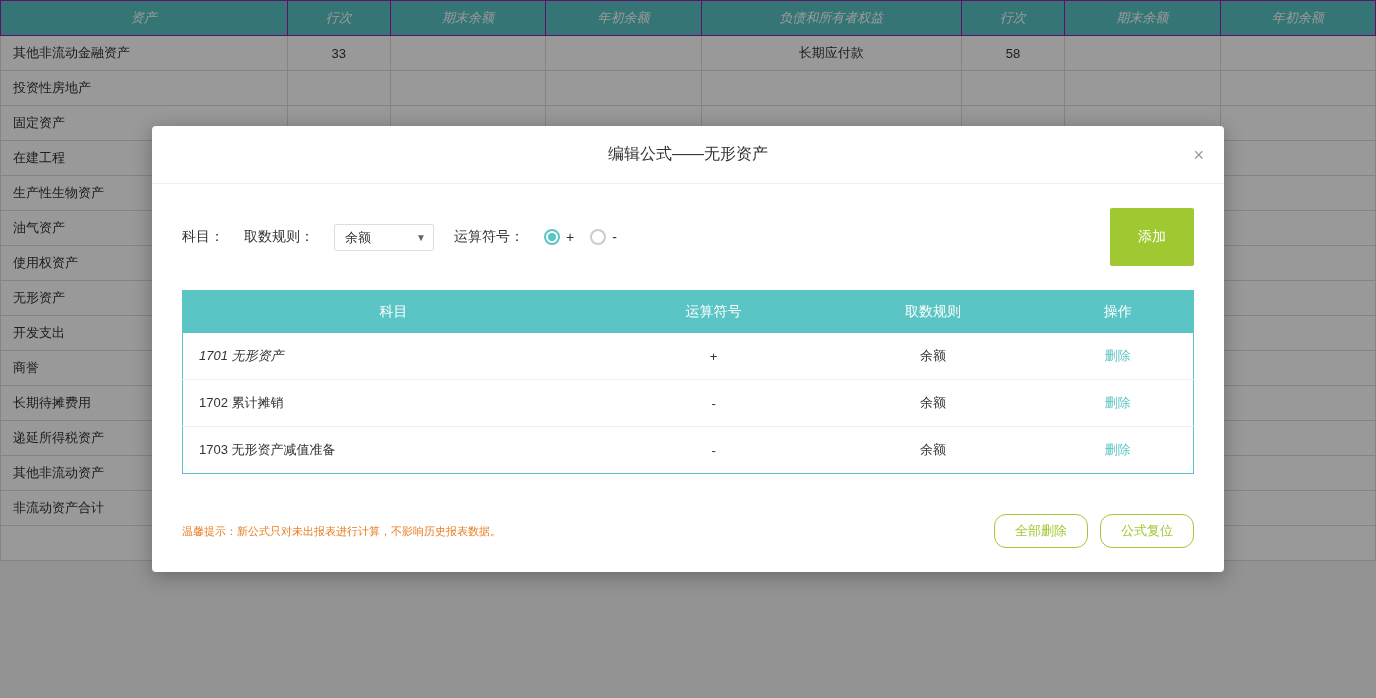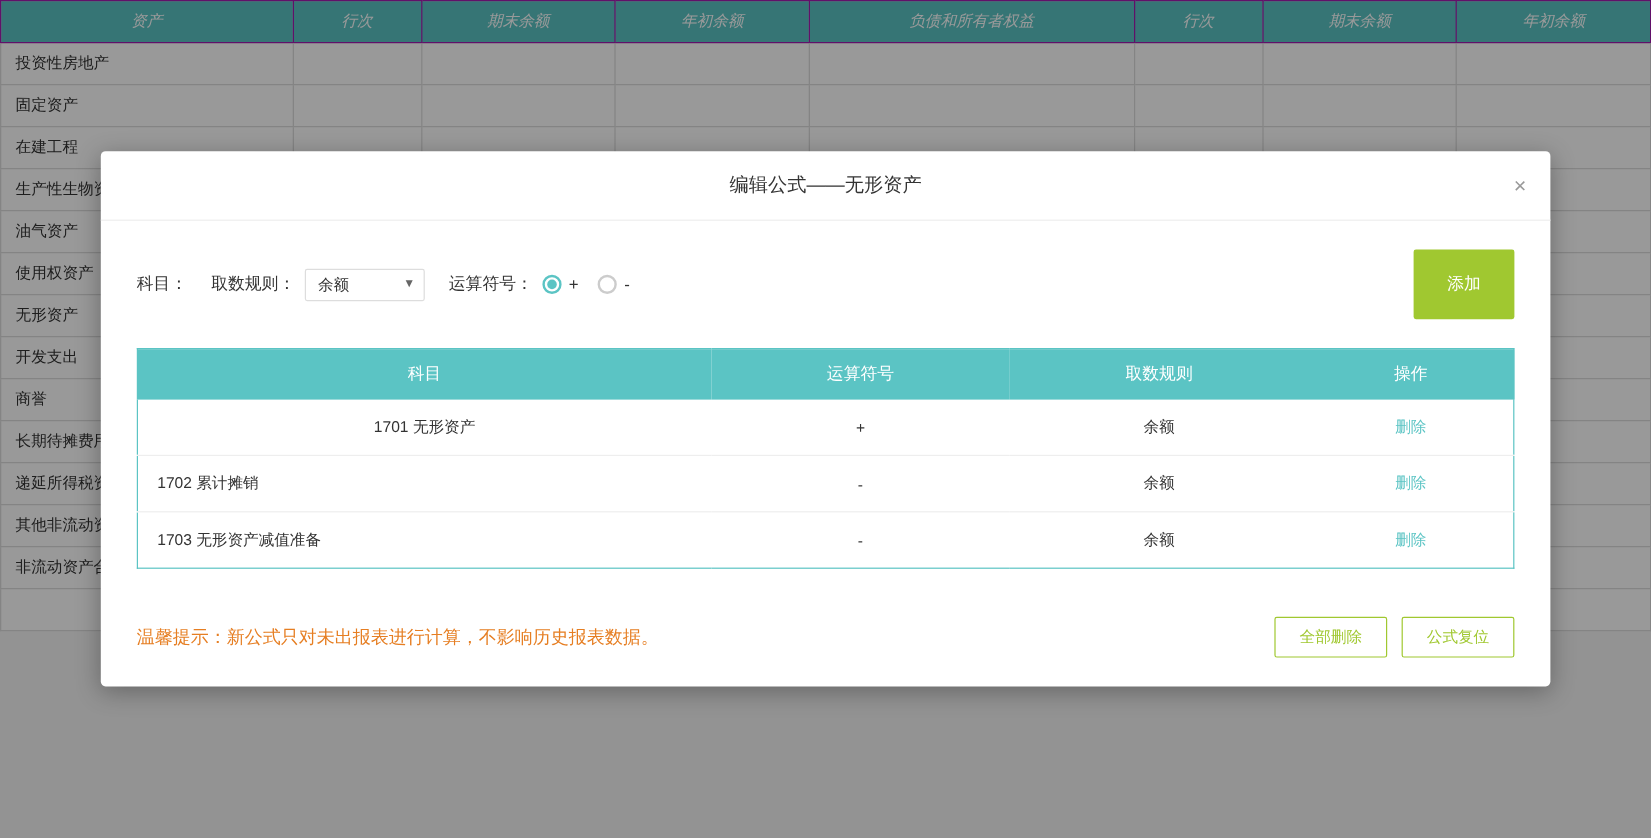--- a/index.html
+++ b/index.html
@@ -59,21 +59,21 @@
       background: rgba(0,0,0,0.4);
       z-index: 10;
     }
 
     
     .modal {
       position: absolute;
       top: 50%;
       left: 50%;
       transform: translate(-50%, -50%);
-      width: 1208px;
+      width: 1072px;
       background: white;
       border-radius: 4px;
       z-index: 20;
       box-shadow: 0 4px 20px rgba(0,0,0,0.3);
     }
 
     .modal-header {
       display: flex;
       align-items: center;
       justify-content: center;
@@ -109,21 +109,21 @@
     .form-row {
       display: flex;
       align-items: center;
       gap: 20px;
       margin-bottom: 24px;
     }
 
     .form-field {
       display: flex;
       align-items: center;
-      gap: 8px;
+      gap: 20px;
     }
 
     .form-label {
       color: #333;
       white-space: nowrap;
     }
 
     .form-input {
       border: none;
       border-bottom: 1px solid #ccc;
@@ -273,34 +273,34 @@
     
     .modal-footer {
       padding: 16px 30px 24px;
       display: flex;
       align-items: center;
       justify-content: space-between;
     }
 
     .hint-text {
       color: #e67e22;
-      font-size: 15px;
+      font-size: 11px;
     }
 
     .footer-buttons {
       display: flex;
       gap: 12px;
     }
 
     .btn-outline {
       background: white;
       border: 1px solid #a0c830;
       color: #a0c830;
       padding: 7px 20px;
-      border-radius: 2px;
+      border-radius: 12px;
       font-size: 13px;
       cursor: pointer;
     }
   </style>
 </head>
 <body>
 
 <div class="bg-table-wrapper">
   <table class="bg-table">
     <thead>
@@ -309,20 +309,30 @@
         <th>行次</th>
         <th>期末余额</th>
         <th>年初余额</th>
         <th>负债和所有者权益</th>
         <th>行次</th>
         <th>期末余额</th>
         <th>年初余额</th>
       </tr>
     </thead>
     <tbody id="bg-tbody">
+    <tr>
+          <td>其他非流动金融资产</td>
+          <td>33</td>
+          <td></td>
+          <td></td>
+          <td>长期应付款</td>
+          <td>58</td>
+          <td></td>
+          <td></td>
+        </tr>
         <tr>
           <td>投资性房地产</td>
           <td></td>
           <td></td>
           <td></td>
           <td></td>
           <td></td>
           <td></td>
           <td></td>
         </tr>
@@ -510,21 +520,21 @@
       <thead>
         <tr>
           <th>科目</th>
           <th>运算符号</th>
           <th>取数规则</th>
           <th>操作</th>
         </tr>
       </thead>
       <tbody id="formula-tbody">
       <tr>
-            <td style="text-align: center;">1701 无形资产</td>
+            <td style="text-align: left; font-style: italic;">1701 无形资产</td>
             <td>+</td>
             <td>余额</td>
             <td><a class="delete-link">删除</a></td>
           </tr>
           <tr>
             <td style="text-align: left;">1702 累计摊销</td>
             <td>-</td>
             <td>余额</td>
             <td><a class="delete-link">删除</a></td>
           </tr>

